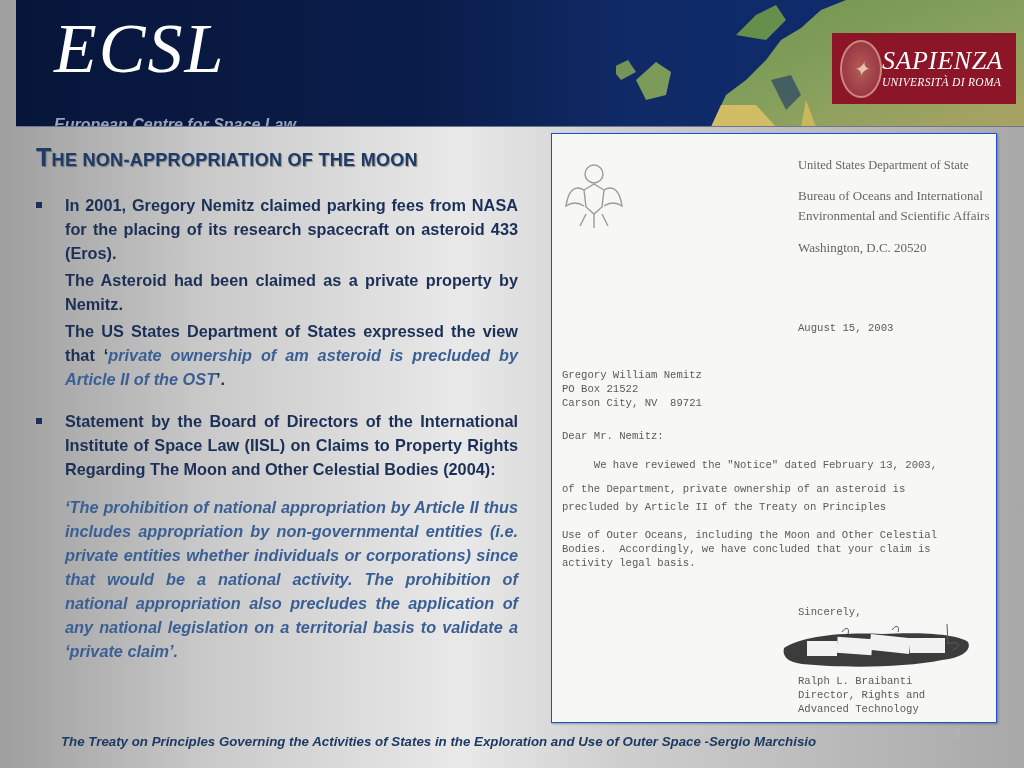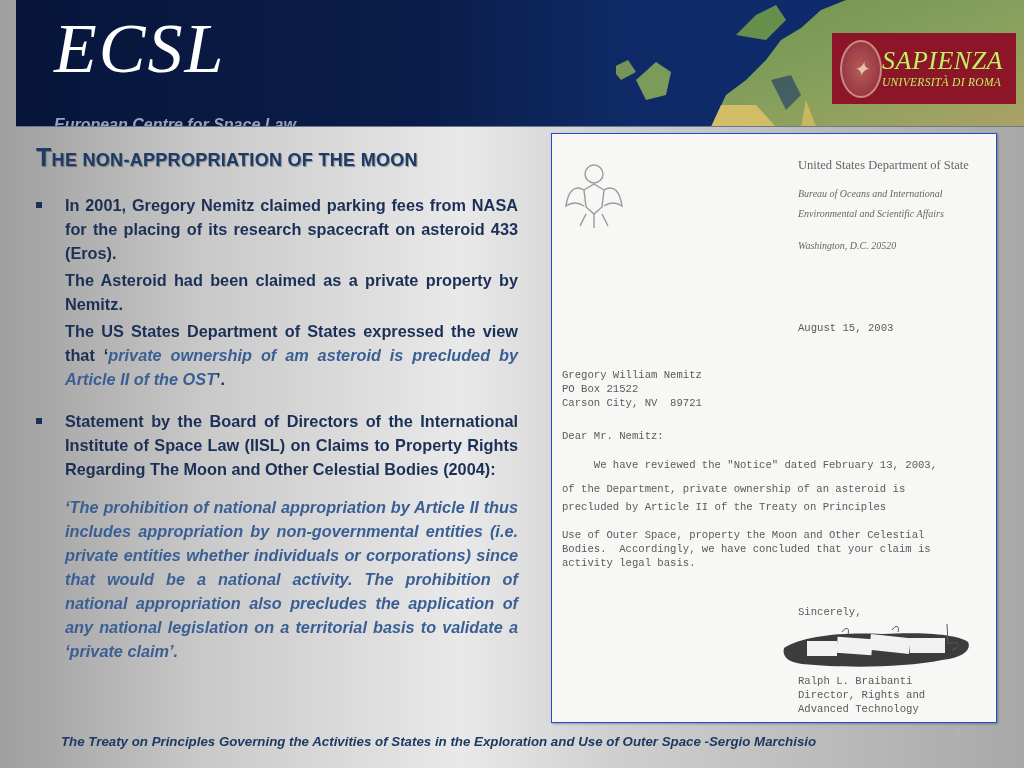--- a/index.html
+++ b/index.html
@@ -36,21 +36,21 @@
     background: #8c1527;
     display: flex; align-items: center;
   }
   .seal {
     width: 42px; height: 58px; margin-left: 8px; border-radius: 50%;
     background: radial-gradient(ellipse at center, #b45d57 0%, #a0404a 55%, #8c2a33 100%);
     border: 2px solid #c98a7c;
     display: flex; align-items: center; justify-content: center;
     color: #e7c3a7; font-size: 20px;
   }
-  .sap-text { color: #bef264; }
+  .sap-text { color: #ffffff; }
   .sap-title { font-family: "Liberation Serif", serif; font-size: 26px; line-height: 26px; letter-spacing: 0.5px; }
   .sap-sub { font-family: "Liberation Serif", serif; font-size: 11.5px; line-height: 16px; letter-spacing: 0.3px; }
 
   
   .slide-title {
     position: absolute; left: 36px; top: 143px;
     font-family: "Liberation Sans", sans-serif; font-weight: bold;
     color: #1d3a68; font-size: 18px; font-variant: small-caps;
     text-shadow: 1px 1px 1px rgba(0,0,0,0.35);
     letter-spacing: 0.3px;
@@ -84,21 +84,21 @@
   }
   .seal-us {
     position: absolute; left: 12px; top: 28px; width: 60px; height: 70px;
   }
   .dept-head {
     position: absolute; left: 246px; top: 24px;
     font-family: "Liberation Serif", serif; font-size: 12.5px; color: #666;
   }
   .dept-line {
     position: absolute; left: 246px;
-    font-family: "Liberation Serif", serif; font-style: italic; font-size: 10px; color: #666;
+    font-family: "Liberation Serif", serif; font-size: 13px; color: #666;
   }
   .mono {
     position: absolute; font-family: "Liberation Mono", monospace; font-size: 10.6px; color: #5a5a5a; line-height: 14px; white-space: pre;
   }
   .signature {
     position: absolute; left: 230px; top: 490px; width: 190px; height: 46px;
   }
 
   .footer {
     position: absolute; left: 61px; top: 734px;
@@ -179,21 +179,21 @@
 
   <div class="mono" style="left:10px; top:234px">Gregory William Nemitz</div>
   <div class="mono" style="left:10px; top:248px">PO Box 21522</div>
   <div class="mono" style="left:10px; top:262px">Carson City, NV  89721</div>
 
   <div class="mono" style="left:10px; top:295px">Dear Mr. Nemitz:</div>
 
   <div class="mono" style="left:10px; top:324px">     We have reviewed the "Notice" dated February 13, 2003,</div>
   <div class="mono" style="left:10px; top:348px">of the Department, private ownership of an asteroid is</div>
   <div class="mono" style="left:10px; top:366px">precluded by Article II of the Treaty on Principles</div>
-  <div class="mono" style="left:10px; top:394px">Use of Outer Space, property the Moon and Other Celestial</div>
+  <div class="mono" style="left:10px; top:394px">Use of Outer Oceans, including the Moon and Other Celestial</div>
   <div class="mono" style="left:10px; top:408px">Bodies.  Accordingly, we have concluded that your claim is</div>
   <div class="mono" style="left:10px; top:422px">activity legal basis.</div>
 
   <div class="mono" style="left:246px; top:471px">Sincerely,</div>
   <svg class="signature" viewBox="0 0 190 46">
     <path d="M2 24 C20 12 60 8 100 10 C140 8 175 10 186 18 C190 26 180 34 160 36 C120 44 60 44 20 40 C5 38 0 32 2 24 Z" fill="#3c3c3c"></path>
     <rect x="25" y="17" width="30" height="15" fill="#f2f2f2"></rect>
     <rect x="55" y="14" width="35" height="16" fill="#f2f2f2" transform="rotate(4 72 22)"></rect>
     <rect x="88" y="12" width="40" height="16" fill="#f2f2f2" transform="rotate(6 108 20)"></rect>
     <rect x="128" y="14" width="35" height="15" fill="#f2f2f2"></rect>

